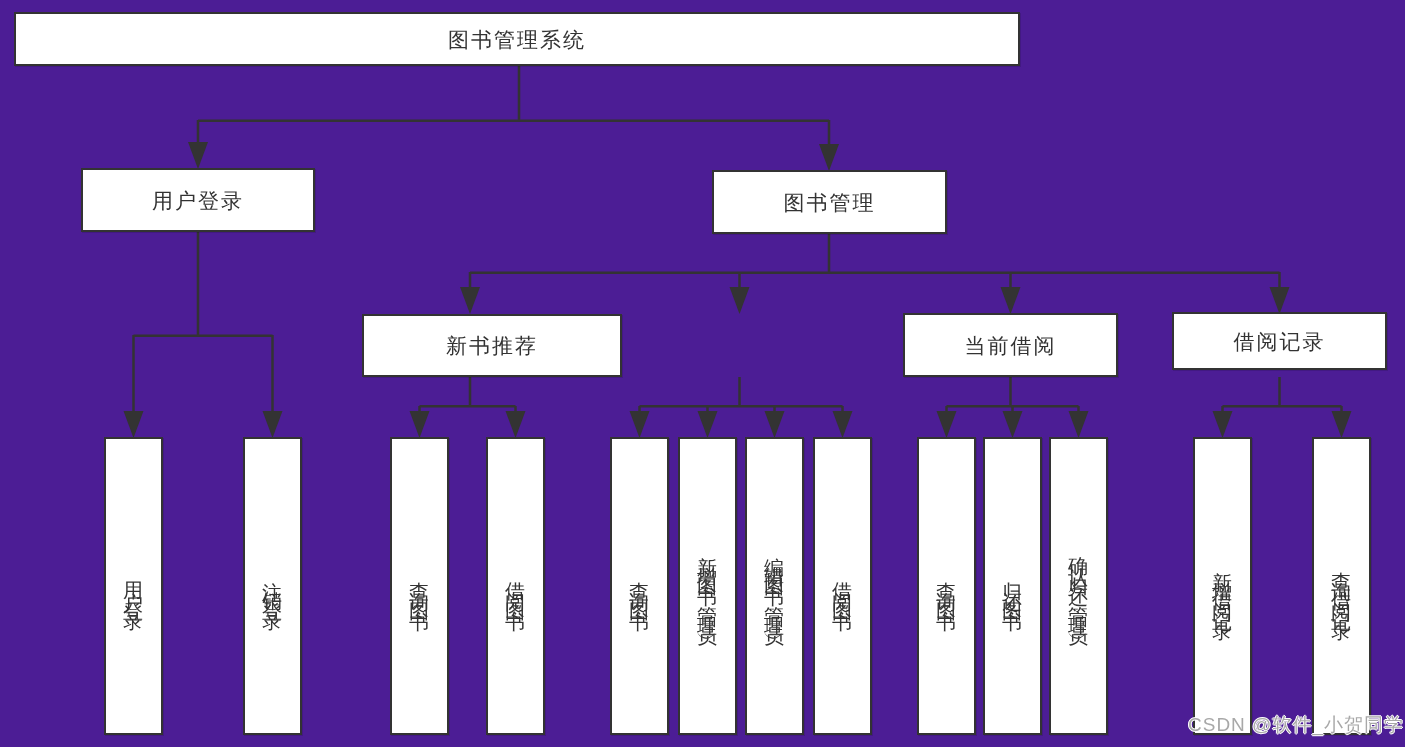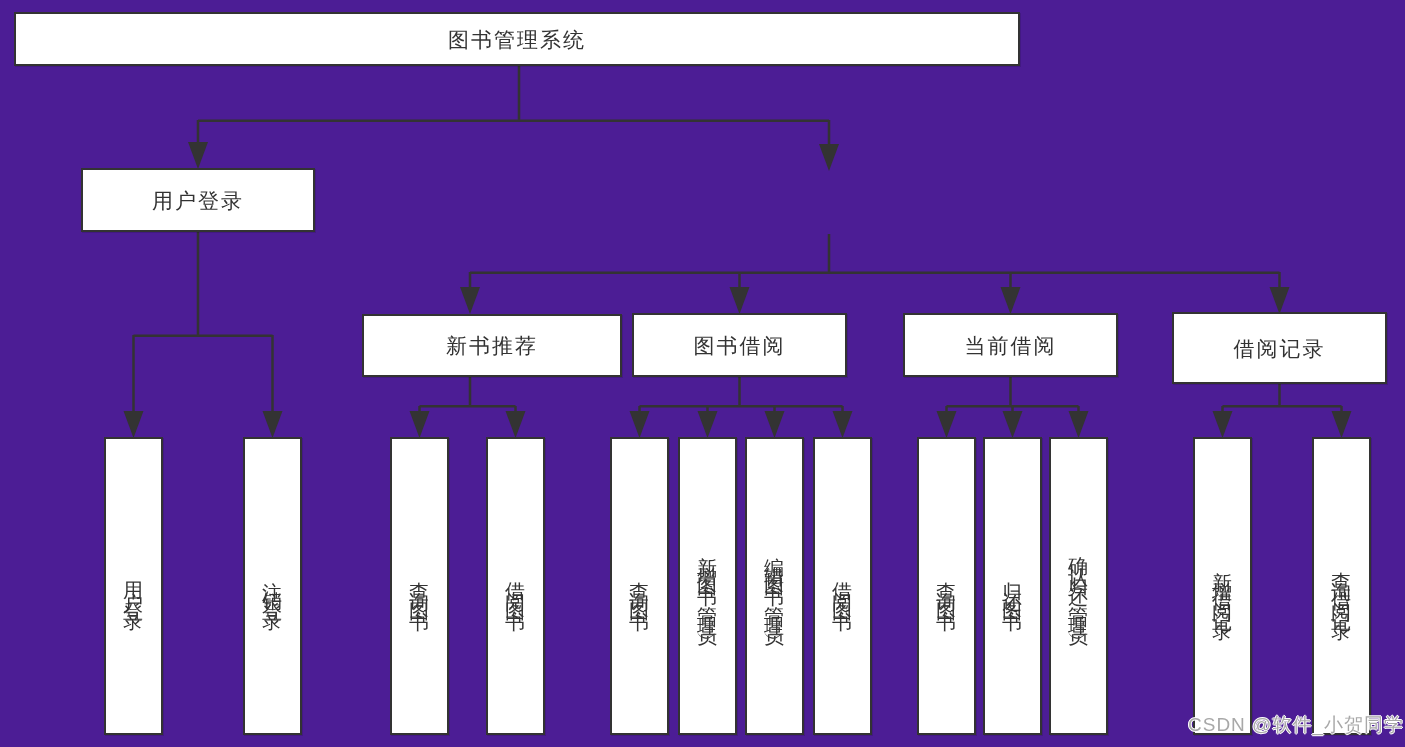--- a/index.html
+++ b/index.html
@@ -118,31 +118,31 @@
     </g>
   </svg>
 
   <div class="node" style="left:14px; top:12px; width:1006px; height:54px;">
     <span class="hlabel">图书管理系统</span>
   </div>
 
   <div class="node" style="left:81px; top:168px; width:234px; height:64px;">
     <span class="hlabel">用户登录</span>
   </div>
+  <div class="node" style="left:712px; top:170px; width:235px; height:64px;">
+    <span class="hlabel">图书管理</span>
+  </div>
 
   <div class="node" style="left:362px; top:314px; width:260px; height:63px;">
     <span class="hlabel">新书推荐</span>
   </div>
-  <div class="node" style="left:632px; top:313px; width:215px; height:64px;">
-    <span class="hlabel">图书借阅</span>
-  </div>
   <div class="node" style="left:903px; top:313px; width:215px; height:64px;">
     <span class="hlabel">当前借阅</span>
   </div>
-  <div class="node" style="left:1172px; top:312px; width:215px; height:72px;">
+  <div class="node" style="left:1172px; top:312px; width:215px; height:58px;">
     <span class="hlabel">借阅记录</span>
   </div>
 
   <div class="node" style="left:104px; top:437px; width:59px; height:298px;">
     <span class="vlabel">用户登录</span>
   </div>
   <div class="node" style="left:243px; top:437px; width:59px; height:298px;">
     <span class="vlabel">注销登录</span>
   </div>
 

